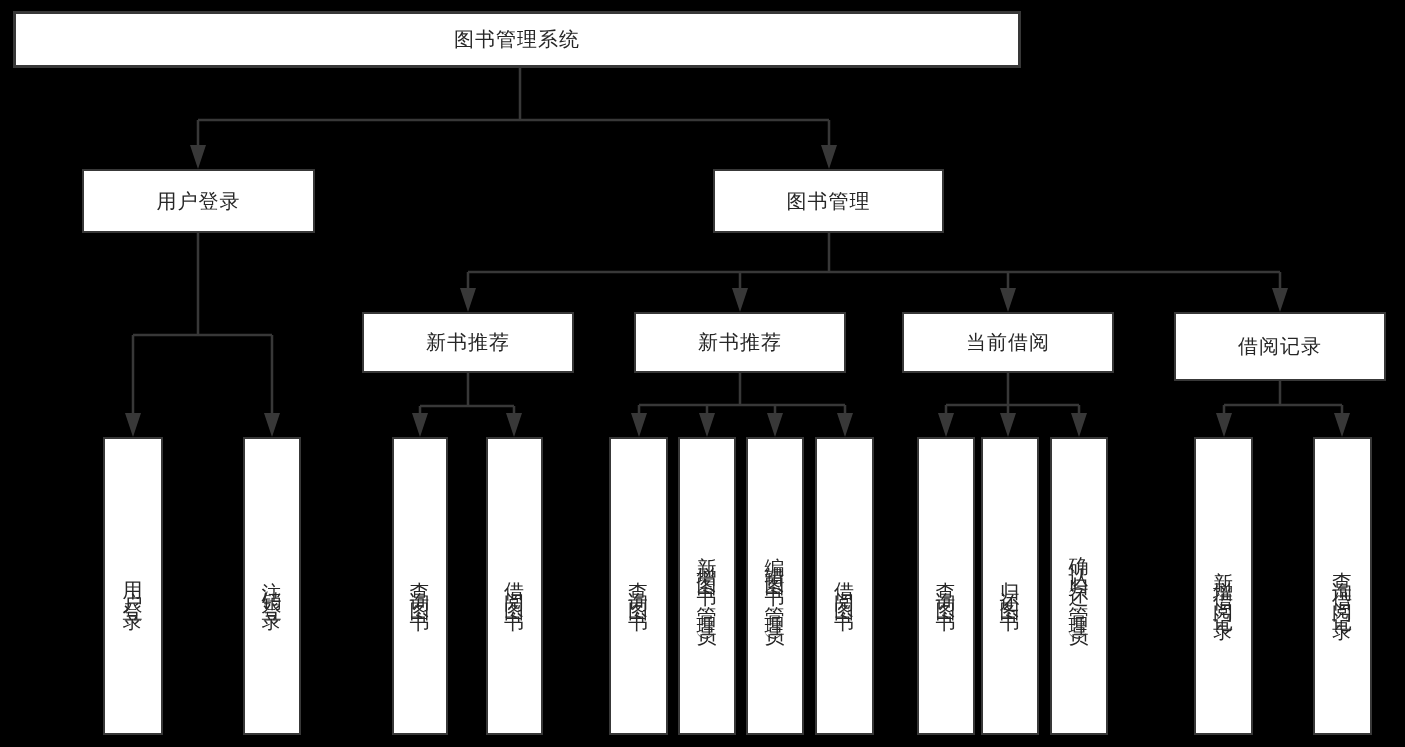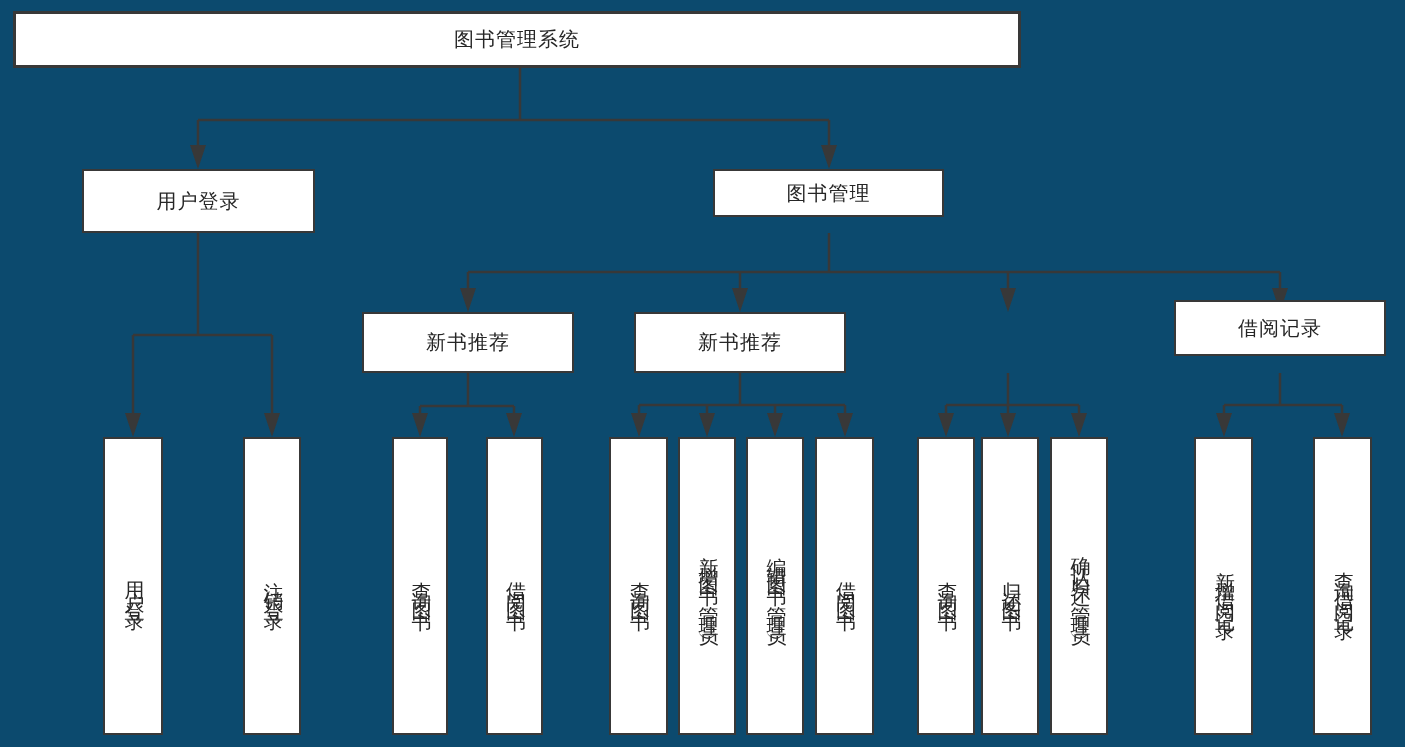--- a/index.html
+++ b/index.html
@@ -4,22 +4,22 @@
 <style>
   html, body {
     margin: 0;
     padding: 0;
     background: #ffffff;
   }
   #stage {
     position: relative;
     width: 1405px;
     height: 747px;
-    background: #0c4a6e;
-    font-family: Liberation Mono, monospace;
+    background: #000000;
+    font-family: Liberation Sans, sans-serif;
     overflow: hidden;
   }
   #connectors {
     position: absolute;
     left: 0;
     top: 0;
     width: 1405px;
     height: 747px;
     pointer-events: none;
   }
@@ -104,31 +104,34 @@
     </g>
   </svg>
 
   <div class="node hnode" style="left:13px;top:11px;width:1008px;height:57px;border-width:3px">
     <span>图书管理系统</span>
   </div>
 
   <div class="node hnode" style="left:82px;top:169px;width:233px;height:64px">
     <span>用户登录</span>
   </div>
-  <div class="node hnode" style="left:713px;top:169px;width:231px;height:48px">
+  <div class="node hnode" style="left:713px;top:169px;width:231px;height:64px">
     <span>图书管理</span>
   </div>
 
   <div class="node hnode" style="left:362px;top:312px;width:212px;height:61px">
     <span>新书推荐</span>
   </div>
   <div class="node hnode" style="left:634px;top:312px;width:212px;height:61px">
     <span>新书推荐</span>
   </div>
-  <div class="node hnode" style="left:1174px;top:300px;width:212px;height:56px">
+  <div class="node hnode" style="left:902px;top:312px;width:212px;height:61px">
+    <span>当前借阅</span>
+  </div>
+  <div class="node hnode" style="left:1174px;top:312px;width:212px;height:69px">
     <span>借阅记录</span>
   </div>
 
   <div class="node vnode" style="left:103px;top:437px;width:60px;height:298px">
     <span>用户登录</span>
   </div>
   <div class="node vnode" style="left:243px;top:437px;width:58px;height:298px">
     <span>注销登录</span>
   </div>
 

